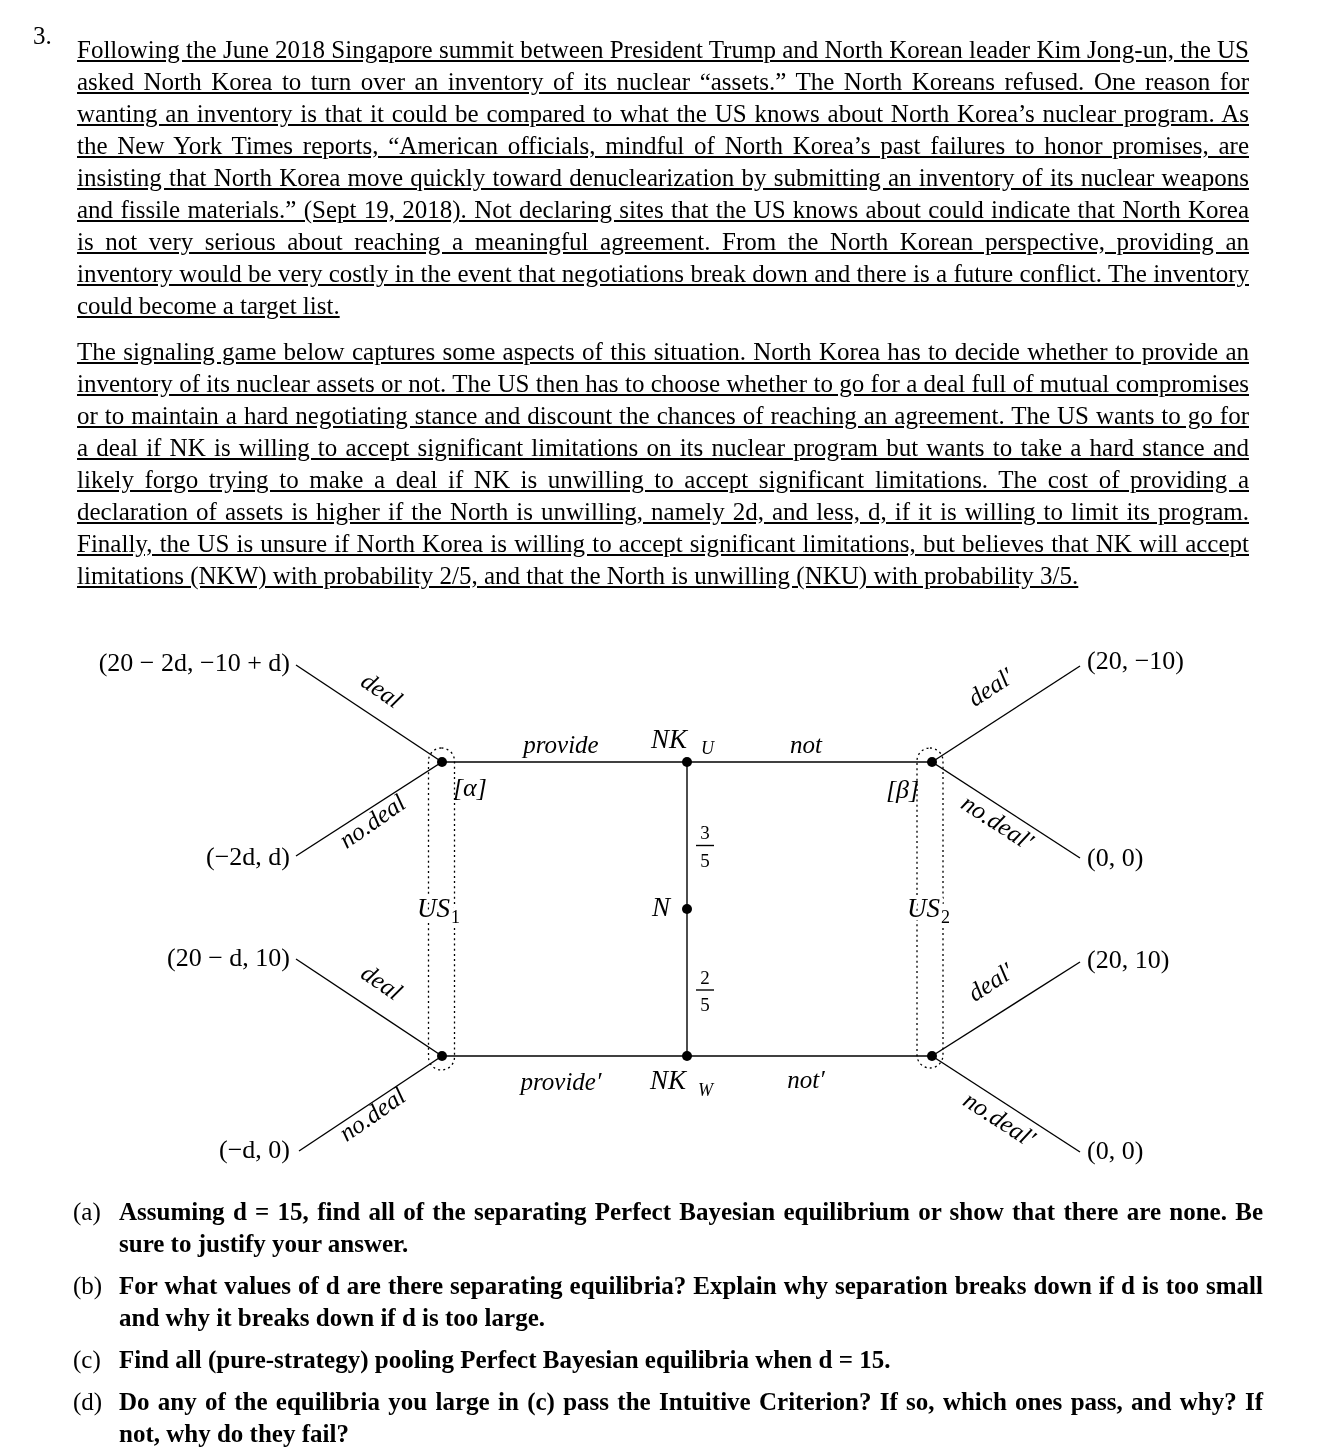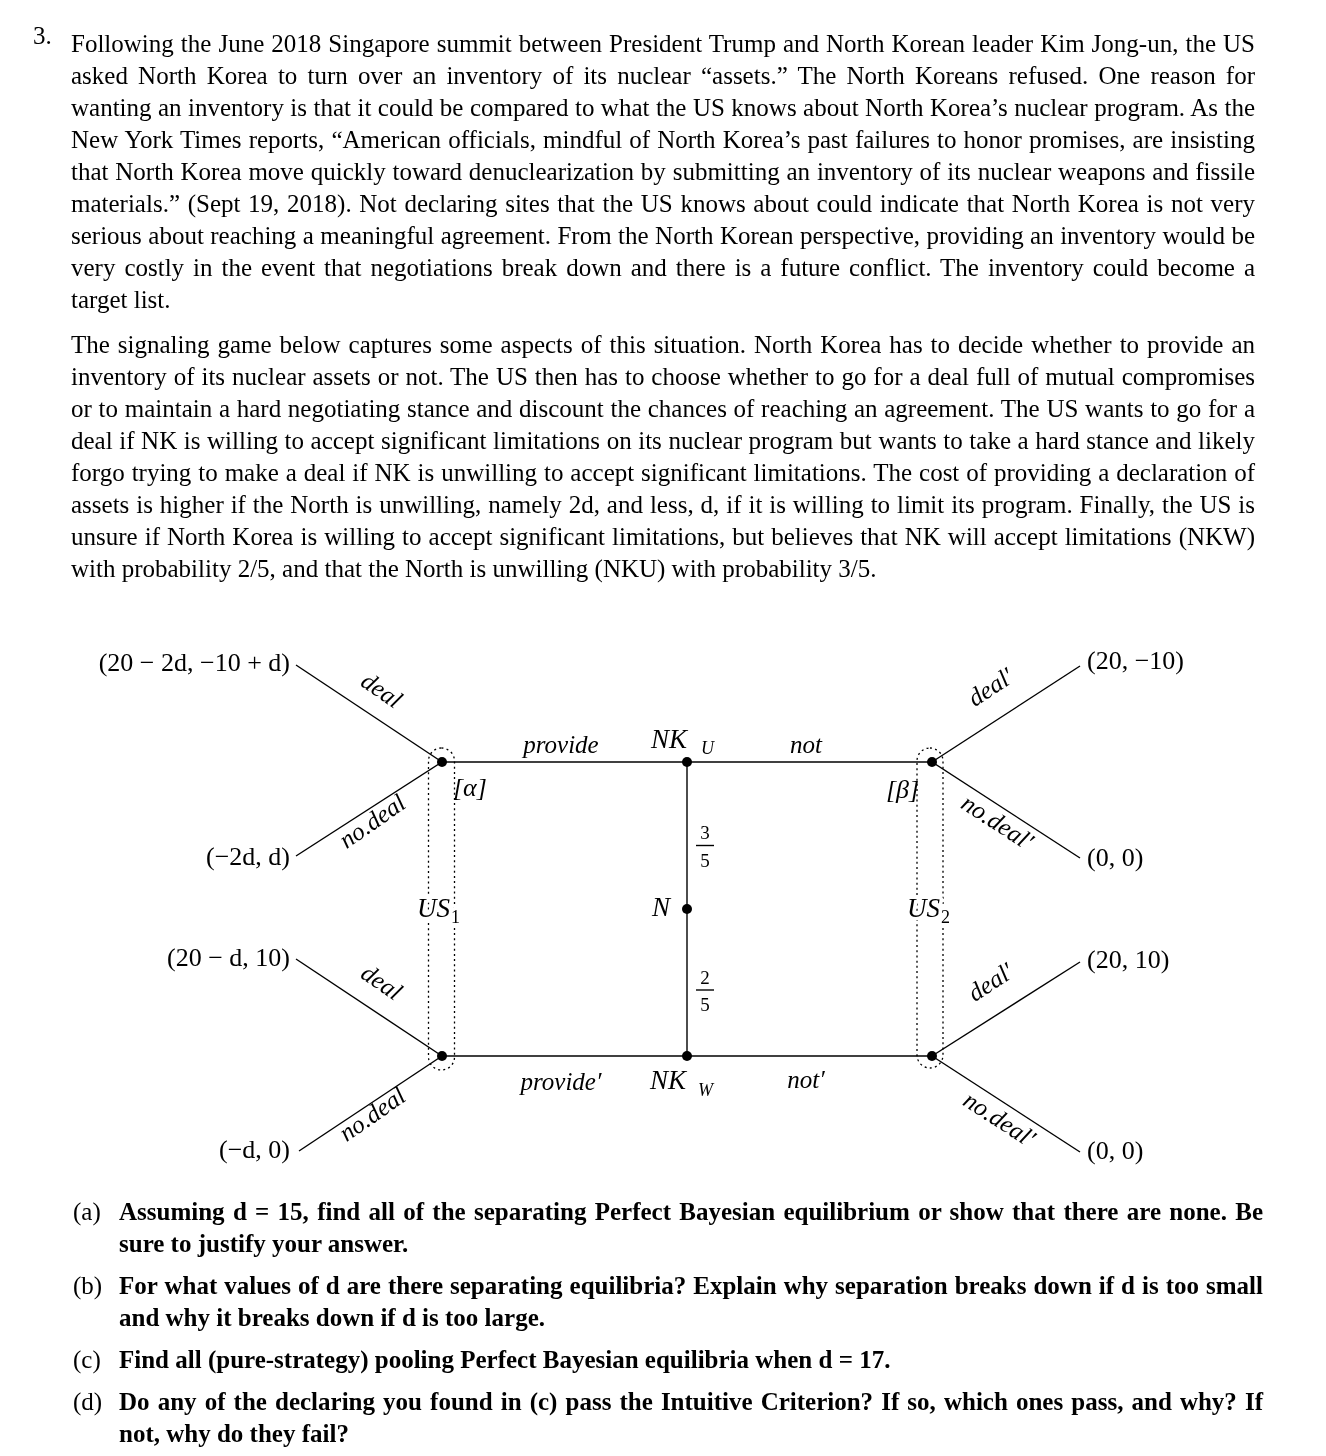--- a/index.html
+++ b/index.html
@@ -4,21 +4,21 @@
 <style>
   html,body{margin:0;padding:0;background:#ffffff;}
   .page{
     position:relative;width:1326px;height:1456px;background:#ffffff;
     font-family:"Liberation Serif", serif;color:#000;overflow:hidden;
   }
   .text-col{position:absolute;left:63px;top:20px;width:1200px;
     font-size:25px;line-height:32px;text-align:justify;}
   .pnum{position:absolute;left:33px;top:20px;font-size:25px;line-height:32px;}
   .para2{margin-top:13px;}
-  p{margin:8px;}
+  p{margin:14px;text-decoration:underline;}
   .parts{position:absolute;left:73px;top:1196px;width:1190px;font-size:25px;line-height:32px;}
   .part{display:grid;grid-template-columns:46px 1fr;margin-bottom:10px;}
   .part .ptxt{text-align:justify;font-weight:bold;}
   svg.tree{position:absolute;left:0;top:0;width:1326px;height:1456px;}
   svg.tree text{font-family:"Liberation Serif", serif;fill:#000;}
   .payoff{font-size:26px;}
   .action{font-size:25px;font-style:italic;}
   .nodebase{font-size:27px;font-style:italic;}
   .nodesub{font-size:18px;font-style:italic;}
   .nodesub-num{font-size:18px;font-style:normal;}
@@ -116,21 +116,21 @@
     <div class="part">
       <span>(a)</span>
       <span class="ptxt">Assuming d = 15, find all of the separating Perfect Bayesian equilibrium or show that there are none. Be sure to justify your answer.</span>
     </div>
     <div class="part">
       <span>(b)</span>
       <span class="ptxt">For what values of d are there separating equilibria? Explain why separation breaks down if d is too small and why it breaks down if d is too large.</span>
     </div>
     <div class="part">
       <span>(c)</span>
-      <span class="ptxt">Find all (pure-strategy) pooling Perfect Bayesian equilibria when d = 17.</span>
+      <span class="ptxt">Find all (pure-strategy) pooling Perfect Bayesian equilibria when d = 15.</span>
     </div>
     <div class="part">
       <span>(d)</span>
-      <span class="ptxt">Do any of the declaring you found in (c) pass the Intuitive Criterion? If so, which ones pass, and why? If not, why do they fail?</span>
+      <span class="ptxt">Do any of the equilibria you large in (c) pass the Intuitive Criterion? If so, which ones pass, and why? If not, why do they fail?</span>
     </div>
   </div>
 
 </div>
 
 </body></html>

